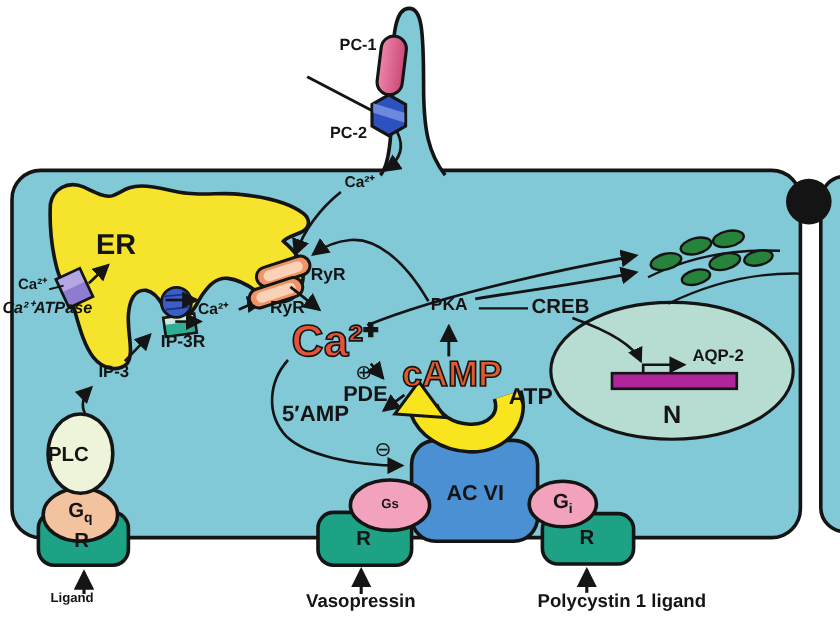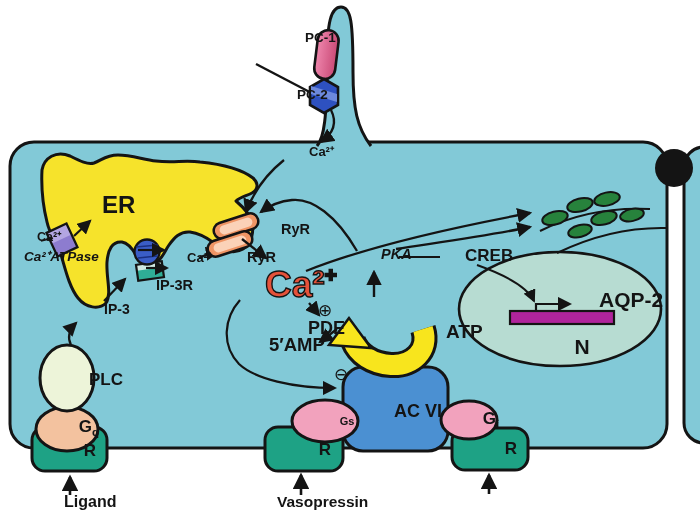--- a/index.html
+++ b/index.html
@@ -1,20 +1,20 @@
 <!DOCTYPE html>
 <html style="--cell: #82c9d7; --outline: #141414; --er: #f6e32b; --nucleus: #b7dcd2; --gene-bar: #b0249c; --vesicle: #27823c; --pc1-light: #ef86ad; --pc1-dark: #c94a76; --pc2: #2e51c0; --pc2-light: #6d89dd; --ryr: #ef9565; --ryr-core: #fbd2b8; --pump: #8d7ccf; --pump-light: #b3a6e2; --ip3r-sphere: #3a5dc6; --ip3r-box: #2fae96; --ip3r-box-light: #cfe9e2; --plc: #edf4d9; --gq: #f3c29f; --g-pink: #f2a2bd; --receptor: #1ea285; --ac: #4b90d2; --ca-text: #e5523a; --camp-text: #e35b28; --atp-arrow: #f8e51d;"><head>
 <meta charset="utf-8">
 <style>
   html,body{margin:0;padding:0;background:#ffffff;}
   .figure{position:relative;width:700px;height:515px;overflow:hidden;background:#ffffff;
           font-family:"Liberation Sans",sans-serif;}
   .figure svg{position:absolute;left:0;top:0;}
   .lbl{position:absolute;font-weight:bold;color:#141414;white-space:nowrap;line-height:1;
-       font-family:"Liberation Sans",sans-serif;margin-left:22px;}
+       font-family:"Liberation Sans",sans-serif;}
   .center{transform:translate(-50%,-50%);}
   .outlined{-webkit-text-stroke:1.4px #141414;}
   .ca-big{font-size:37px;color:var(--ca-text);}
   .camp{font-size:30px;color:var(--camp-text);}
   sub.gsub{font-size:0.68em;font-weight:bold;}
   
   .ink{stroke:var(--outline);fill:none;}
   .ink-fill{fill:var(--outline);}
   .cell-fill{fill:var(--cell);stroke:var(--outline);}
   .er-fill{fill:var(--er);stroke:var(--outline);}
@@ -132,47 +132,49 @@
   <polygon points="324,79 338,87 338,105 324,113 310,105 310,87" fill="var(--pc2)" stroke="var(--outline)" stroke-width="2.6"></polygon>
   <polygon points="311,86 337,94 337,102 311,94" fill="var(--pc2-light)"></polygon>
   <path d="M 331,110 C 337,122 334,133 321,142" class="ink" stroke-width="2.3" marker-end="url(#ah)"></path>
 
   <path d="M 70,495 L 70,477" class="ink" stroke-width="2.6" marker-end="url(#ah)"></path>
   <path d="M 301,495 L 301,475" class="ink" stroke-width="2.6" marker-end="url(#ah)"></path>
   <path d="M 489,494 L 489,475" class="ink" stroke-width="2.6" marker-end="url(#ah)"></path>
 </svg>
 
   <div class="lbl" style="left:283px;top:31px;font-size:13.5px;">PC-1</div>
-  <div class="lbl" style="left:275px;top:88px;font-size:13.5px;">PC-2</div>
+  <div class="lbl" style="left:275px;top:104px;font-size:13.5px;">PC-2</div>
   <div class="lbl" style="left:287px;top:145px;font-size:13px;">Ca²⁺</div>
   <div class="lbl" style="left:80px;top:193px;font-size:24px;">ER</div>
   <div class="lbl" style="left:15px;top:231px;font-size:12.5px;">Ca²⁺</div>
   <div class="lbl" style="left:2px;top:250px;font-size:13.5px;font-style:italic;">Ca²⁺ATPase</div>
   <div class="lbl" style="left:82px;top:302px;font-size:14px;">IP-3</div>
   <div class="lbl" style="left:134px;top:278px;font-size:14.5px;">IP-3R</div>
   <div class="lbl" style="left:165px;top:251px;font-size:13px;">Ca²⁺</div>
   <div class="lbl" style="left:259px;top:222px;font-size:14.5px;">RyR</div>
   <div class="lbl" style="left:225px;top:250px;font-size:14.5px;">RyR</div>
 
   <div class="lbl ca-big outlined" style="left:243px;top:266px;">Ca²⁺</div>
+  <div class="lbl camp outlined" style="left:335px;top:298px;">cAMP</div>
   <div class="lbl" style="left:296px;top:302px;font-size:17px;font-weight:normal;">⊕</div>
   <div class="lbl" style="left:286px;top:319px;font-size:18px;">PDE</div>
-  <div class="lbl" style="left:247px;top:336px;font-size:18.5px;">5′AMP</div>
+  <div class="lbl" style="left:235px;top:336px;font-size:18.5px;">5′AMP</div>
   <div class="lbl" style="left:424px;top:322px;font-size:19px;">ATP</div>
   <div class="lbl" style="left:312px;top:366px;font-size:17px;font-weight:normal;">⊖</div>
-  <div class="lbl" style="left:359px;top:247px;font-size:14.5px;font-style:italic;">PKA</div>
+  <div class="lbl" style="left:359px;top:247px;font-size:14.5px;">PKA</div>
   <div class="lbl" style="left:443px;top:247px;font-size:17px;">CREB</div>
 
-  <div class="lbl" style="left:577px;top:289px;font-size:21px;">AQP-2</div>
+  <div class="lbl" style="left:577px;top:289px;font-size:14px;">AQP-2</div>
   <div class="lbl center" style="left:560px;top:346px;font-size:21px;">N</div>
 
   <div class="lbl center" style="left:396px;top:411px;font-size:18px;">AC VI</div>
   <div class="lbl center" style="left:325px;top:421px;font-size:11px;">Gs</div>
   <div class="lbl center" style="left:469px;top:420px;font-size:17px;"><span>G</span><sub class="gsub">i</sub></div>
   <div class="lbl center" style="left:67px;top:428px;font-size:17px;"><span>G</span><sub class="gsub">q</sub></div>
-  <div class="lbl center" style="left:84px;top:379px;font-size:17px;">PLC</div>
+  <div class="lbl center" style="left:57px;top:379px;font-size:17px;">PLC</div>
   <div class="lbl center" style="left:68px;top:450px;font-size:17px;">R</div>
   <div class="lbl center" style="left:303px;top:449px;font-size:17px;">R</div>
   <div class="lbl center" style="left:489px;top:448px;font-size:17px;">R</div>
 
-  <div class="lbl" style="left:42px;top:494px;font-size:16px;">Ligand</div>
+  <div class="lbl" style="left:42px;top:494px;font-size:11px;">Ligand</div>
   <div class="lbl" style="left:255px;top:494px;font-size:15.5px;">Vasopressin</div>
+  <div class="lbl" style="left:448px;top:494px;font-size:15.5px;">Polycystin 1 ligand</div>
 </div>
 
 </body></html>

